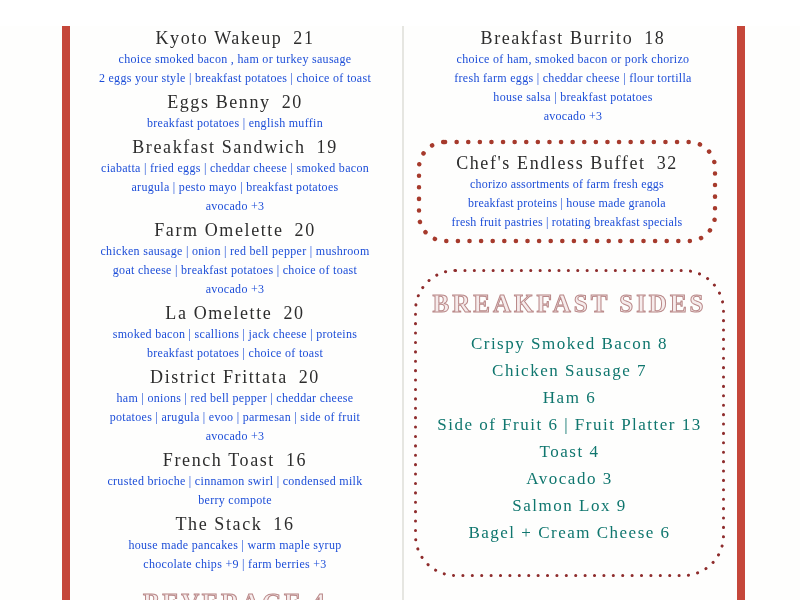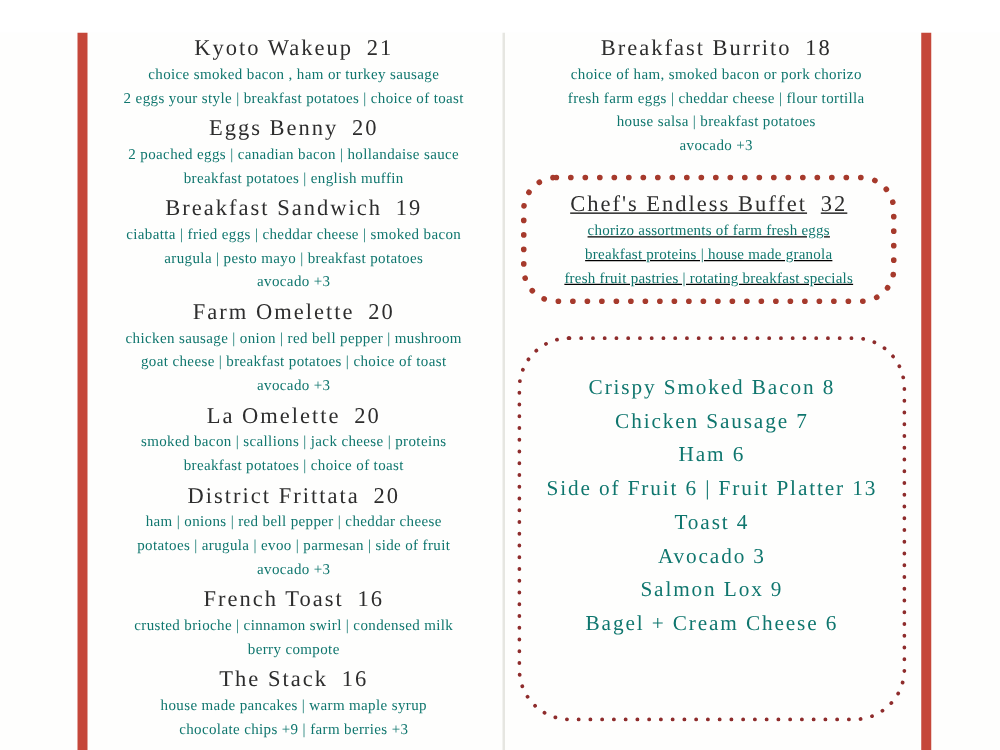--- a/index.html
+++ b/index.html
@@ -22,31 +22,31 @@
 
   .item { margin-top:2px; }
   .item:first-child { margin-top:0; }
   .title {
     font-size:18px; line-height:24px; letter-spacing:1.6px;
     color:#2d2d2d; white-space:nowrap;
   }
   .title .price { margin-left:11px; }
   .detail {
     font-size:12px; line-height:19px; letter-spacing:0.3px;
-    color:#0f766e; white-space:nowrap;
+    color:#1d4ed8; white-space:nowrap;
   }
 
   .outline-header {
     font-size:25px; line-height:30px; font-weight:700; letter-spacing:2.5px;
     color:#f6ecec; -webkit-text-stroke:1px #b98888; white-space:nowrap;
   }
   .left-footer  { margin-top:14px; }
   .right-footer { margin-top:28px; }
 
-  .chef-box { position:relative; margin:13px 22px 0 10px; padding:12px 0;text-decoration:underline; }
+  .chef-box { position:relative; margin:13px 22px 0 10px; padding:12px 0; }
   .sides-box {
     position:relative; margin:24px 14px 0 7px; height:310px;
     box-sizing:border-box; padding-top:19px;
   }
   .dots { position:absolute; left:0; top:0; pointer-events:none; }
   .chef-box .title { font-size:18px; }
   .chef-box .detail { letter-spacing:0.2px; }
   .sides-header { font-size:25px; line-height:34px; letter-spacing:3px; }
   .sides-list { margin-top:9px; }
   .side-item {
@@ -66,21 +66,20 @@
   <div class="col col-left">
 
     <div class="item">
       <div class="title"><span>Kyoto Wakeup</span><span class="price">21</span></div>
       <div class="detail">choice smoked bacon , ham or turkey sausage</div>
       <div class="detail">2 eggs your style | breakfast potatoes | choice of toast</div>
     </div>
 
     <div class="item">
       <div class="title"><span>Eggs Benny</span><span class="price">20</span></div>
-      <div class="detail">2 poached eggs | canadian bacon | hollandaise sauce</div>
       <div class="detail">breakfast potatoes | english muffin</div>
     </div>
 
     <div class="item">
       <div class="title"><span>Breakfast Sandwich</span><span class="price">19</span></div>
       <div class="detail">ciabatta | fried eggs | cheddar cheese | smoked bacon</div>
       <div class="detail">arugula | pesto mayo | breakfast potatoes</div>
       <div class="detail">avocado +3</div>
     </div>
 
@@ -136,20 +135,21 @@
       <div class="title"><span>Chef's Endless Buffet</span><span class="price">32</span></div>
       <div class="detail">chorizo assortments of farm fresh eggs</div>
       <div class="detail">breakfast proteins | house made granola</div>
       <div class="detail">fresh fruit pastries | rotating breakfast specials</div>
     </div>
 
     <div class="sides-box">
       <svg class="dots" width="313" height="310" viewBox="0 0 313 310">
         <rect x="2.5" y="2.5" width="308" height="305" rx="40" fill="none" stroke="#8e2c2c" stroke-width="3" stroke-linecap="round" stroke-dasharray="0.1 9.3"></rect>
       </svg>
+      <div class="outline-header sides-header">BREAKFAST SIDES</div>
       <div class="sides-list">
         <div class="side-item">Crispy Smoked Bacon 8</div>
         <div class="side-item">Chicken Sausage 7</div>
         <div class="side-item">Ham 6</div>
         <div class="side-item">Side of Fruit 6 | Fruit Platter 13</div>
         <div class="side-item">Toast 4</div>
         <div class="side-item">Avocado 3</div>
         <div class="side-item">Salmon Lox 9</div>
         <div class="side-item">Bagel + Cream Cheese 6</div>
       </div>

